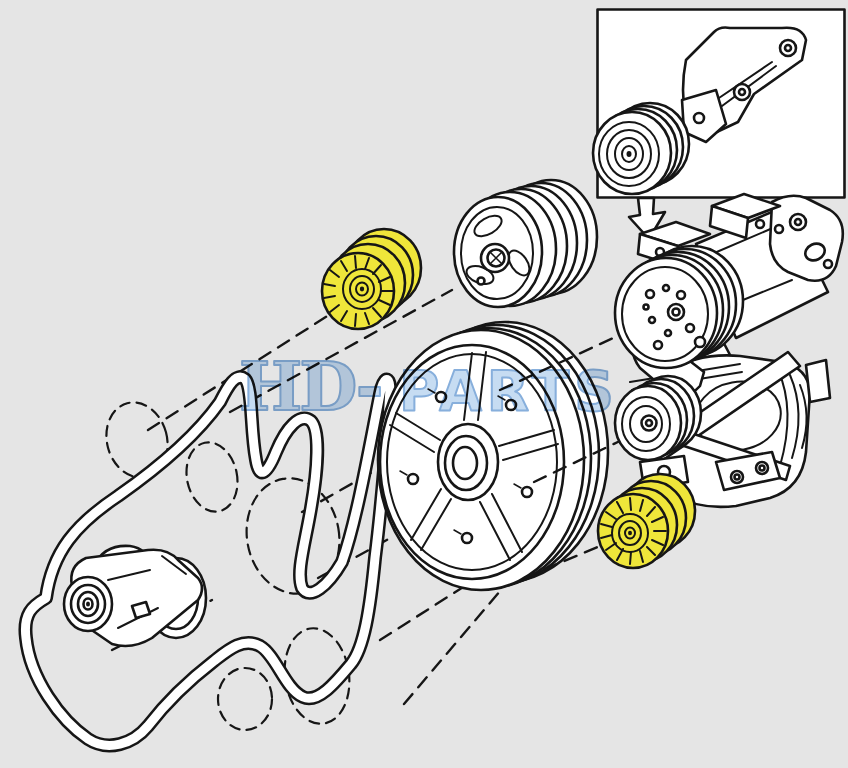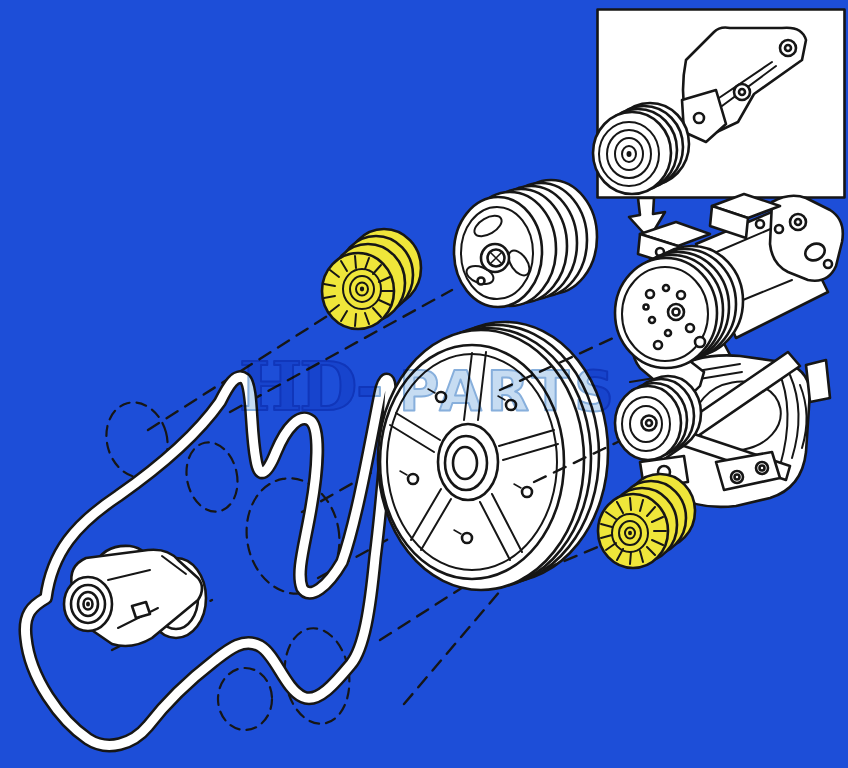--- a/index.html
+++ b/index.html
@@ -1,16 +1,16 @@
 <!DOCTYPE html>
 <html><head>
 <meta charset="utf-8">
 <style>
   html,body{margin:0;padding:0;background:#ffffff;}
-  .stage{width:848px;height:768px;position:relative;background:#1d4ed8;overflow:hidden;}
+  .stage{width:848px;height:768px;position:relative;background:#e5e5e5;overflow:hidden;}
   svg{display:block;}
   .n{fill:none;}
   .blk{fill:#161616;stroke:none;}
   .d{fill:none;stroke-dasharray:13 9;stroke-width:2.4;}
   .g{fill:none;stroke-dasharray:10 7;stroke-width:2.2;}
   .t2{stroke-width:2;}
   .t15{stroke-width:1.5;}
   .wm-text{font-weight:bold;}
 </style>
 </head>

